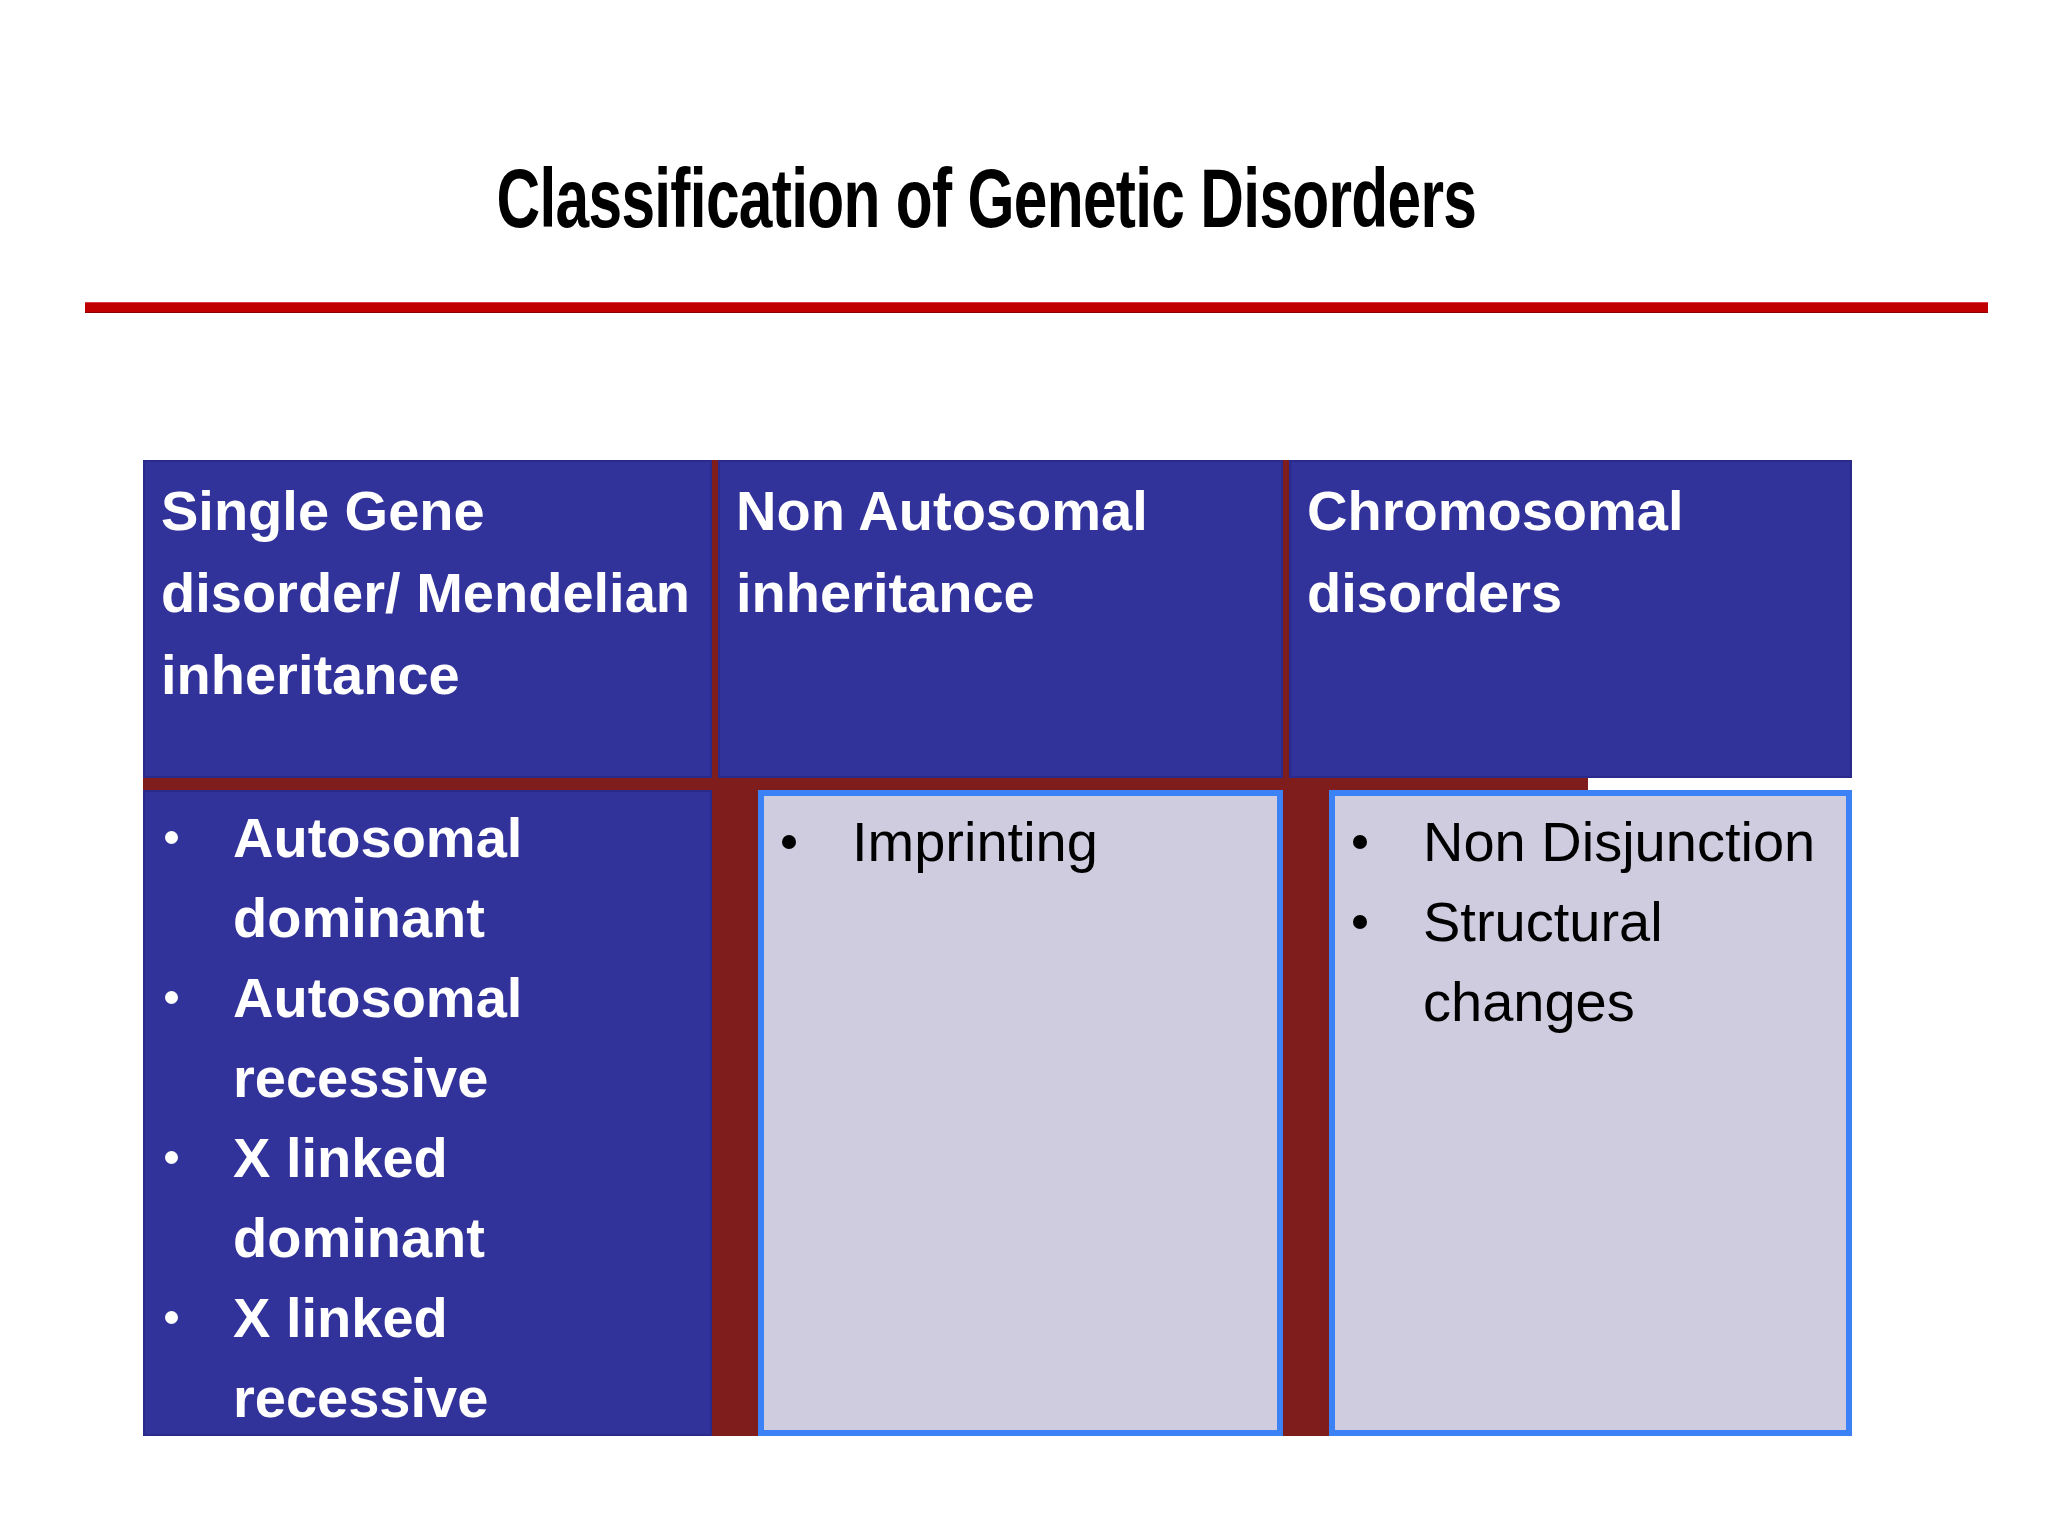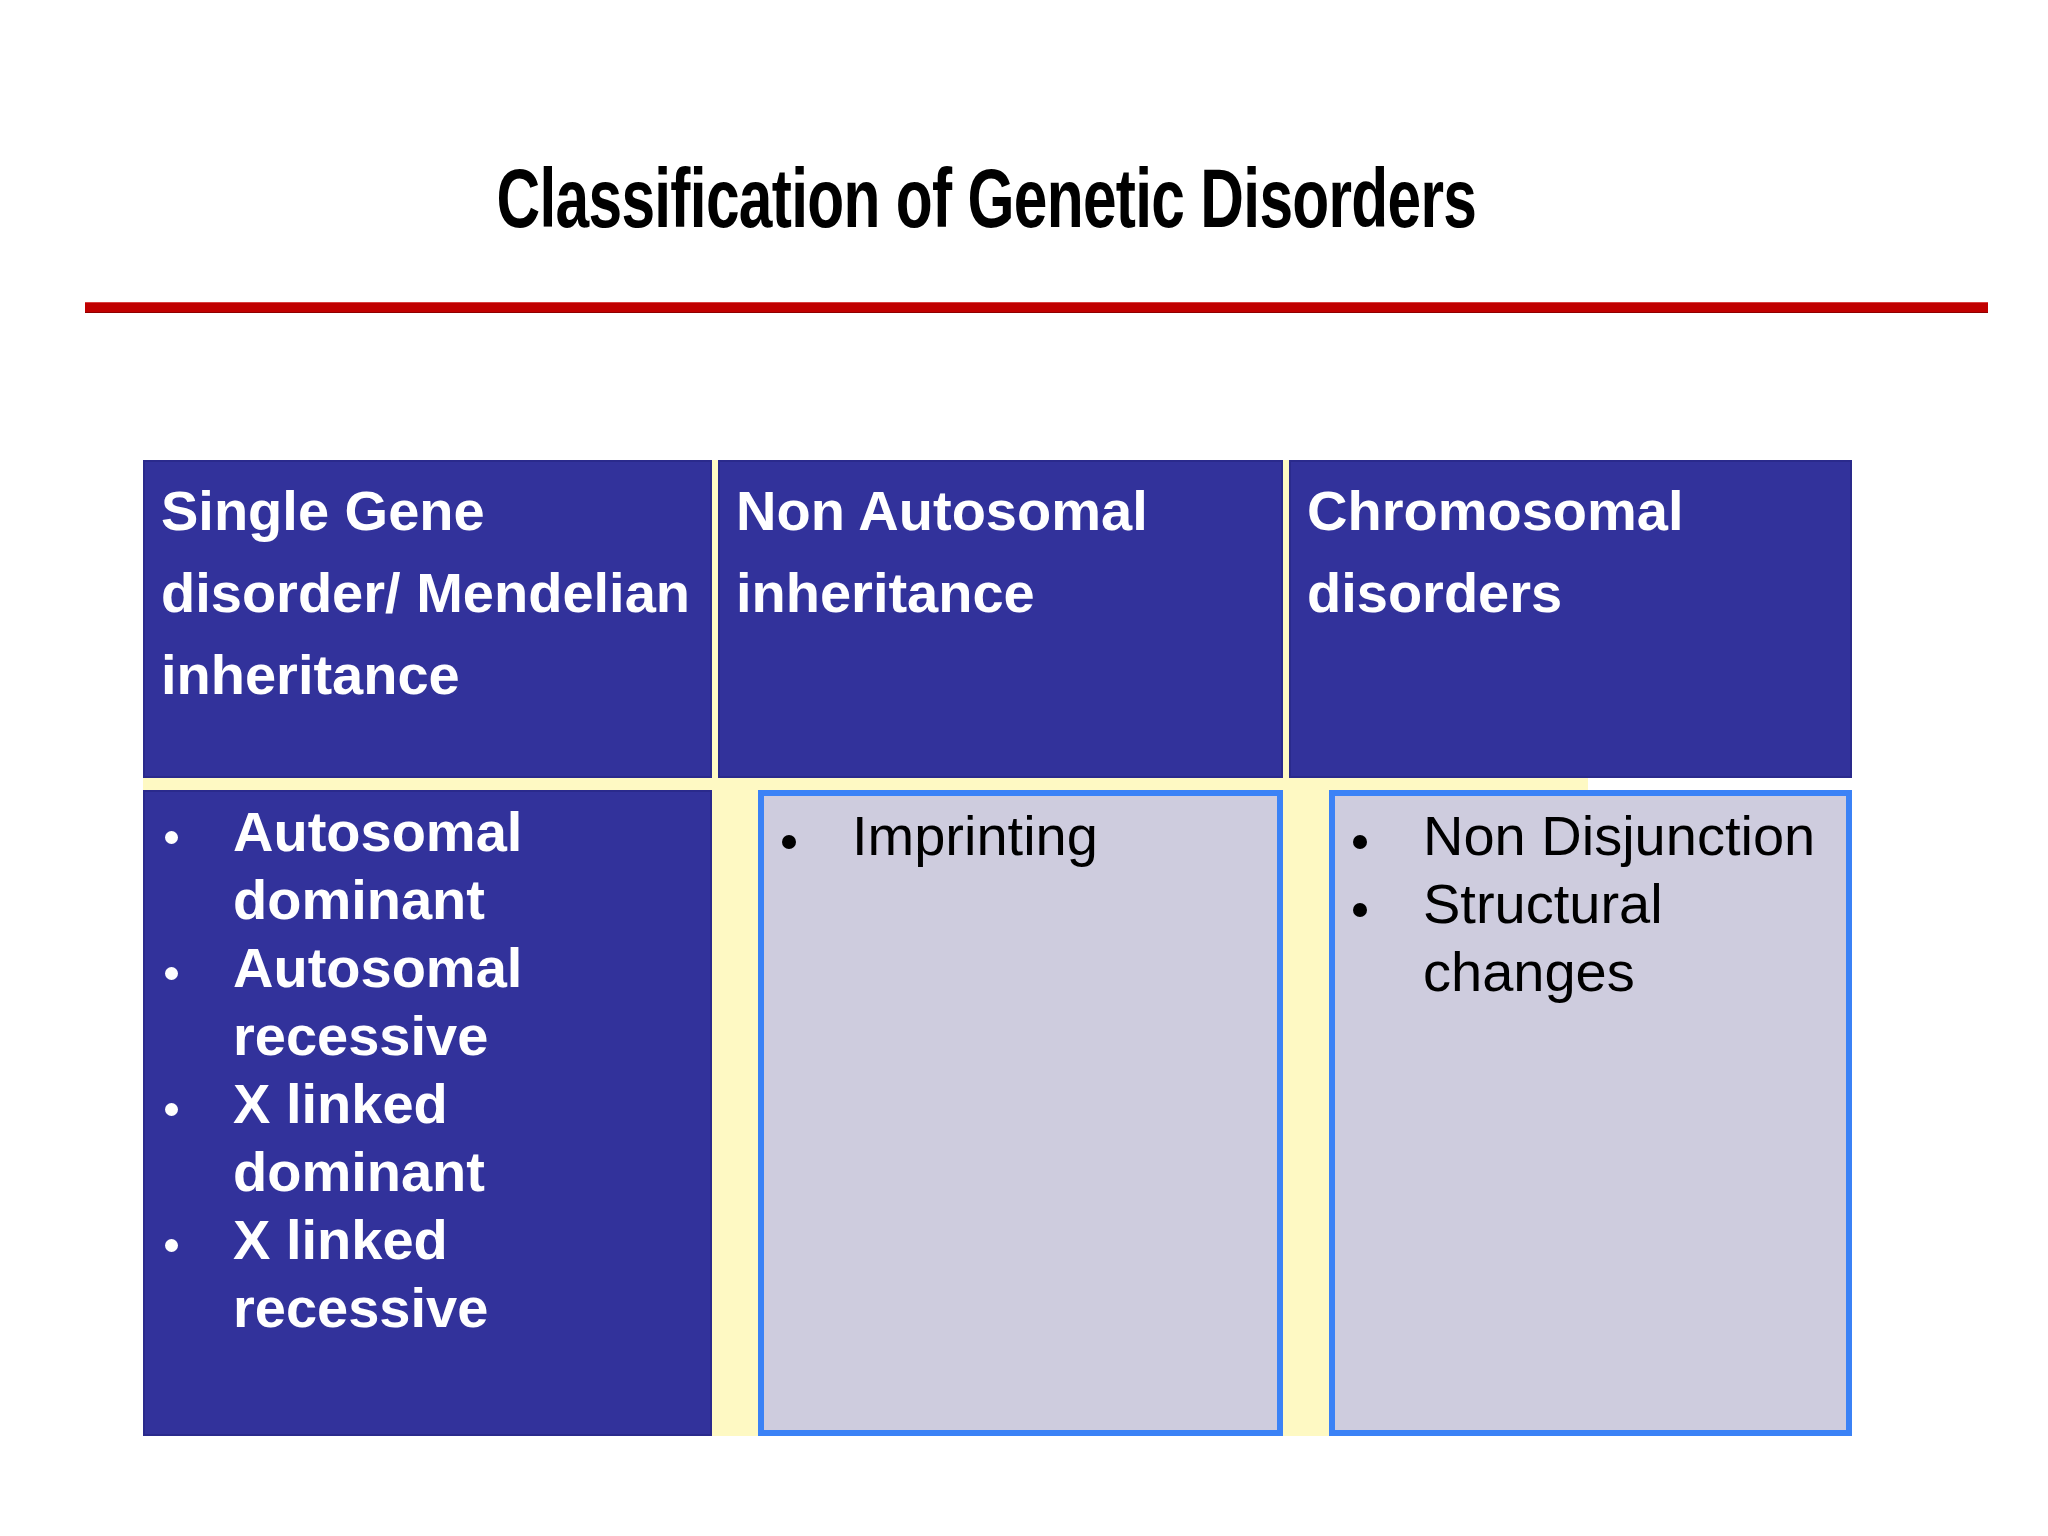--- a/index.html
+++ b/index.html
@@ -54,21 +54,21 @@
     position: absolute;
     left: 143px;
     top: 460px;
     width: 1445px;
     height: 976px;
     display: grid;
     grid-template-columns: 569px 565px 563px;
     grid-template-rows: 318px 646px;
     column-gap: 6px;
     row-gap: 12px;
-    background: #fef9c3;
+    background: #7f1d1d;
   }
   .cell {
     box-sizing: border-box;
     overflow: hidden;
   }
   .cell.dark {
     background: #32329B;
     border: 2px solid #2a2a8c;
     color: #ffffff;
   }
@@ -86,21 +86,21 @@
   }
   .body-cell ul {
     list-style: none;
     margin: 0;
     padding: 6px 10px 0 0;
   }
   .body-cell li {
     position: relative;
     padding-left: 88px;
     font-size: 56px;
-    line-height: 68px;
+    line-height: 80px;
   }
   .cell.dark.body-cell li {
     font-weight: bold;
   }
   .cell.light.body-cell li {
     font-weight: normal;
   }
   .dot {
     position: absolute;
     left: 20px;

